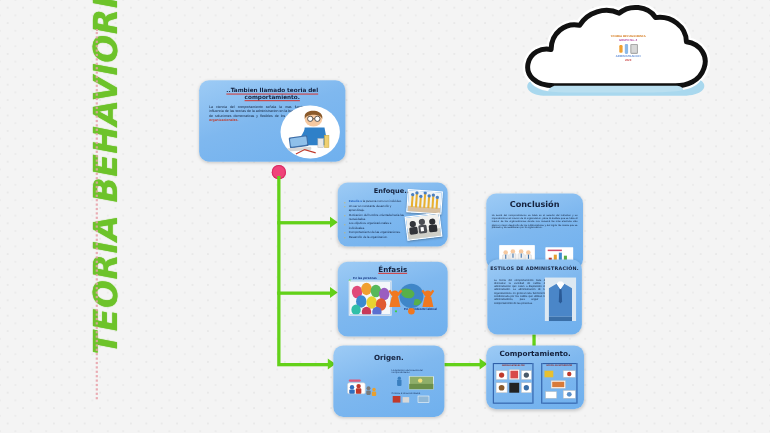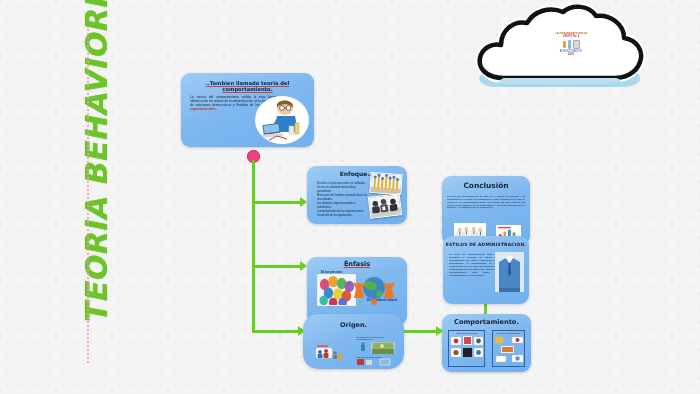--- a/index.html
+++ b/index.html
@@ -178,21 +178,21 @@
   .enf-photo {
     position: absolute;
     border: 1.2px solid #fff;
     box-shadow: 0 1px 2px rgba(0,0,0,.3);
     overflow: hidden;
   }
   #enf-photo1 { right: 5px; top: 7px; width: 32px; height: 21px; transform: rotate(4deg); }
   #enf-photo2 { right: 6px; top: 29px; width: 32px; height: 22px; transform: rotate(-7deg); }
 
   
-  #card-enfasis { left: 307px; top: 238px; width: 100px; height: 68px; margin-top: 19px; }
+  #card-enfasis { left: 307px; top: 238px; width: 100px; height: 68px; }
   #enfasis-title {
     font-size: 6.5px; margin-top: 3px;
     text-decoration: underline; text-decoration-color: #d04040;
   }
   .enfasis-cap {
     position: absolute;
     font-size: 2.8px; color: #0f2e7a; font-weight: bold;
   }
   .enfasis-bullet {
     position: absolute; width: 2px; height: 2px;
@@ -202,21 +202,21 @@
     position: absolute; left: 10px; top: 17px;
     width: 39px; height: 32px; overflow: hidden;
     border: .8px solid #eee;
   }
   #enfasis-img2 {
     position: absolute; right: 12px; top: 15px;
     width: 42px; height: 34px; overflow: hidden;
   }
 
   
-  #card-origen { left: 303px; top: 314px; width: 101px; height: 55px; border-radius: 15px; }
+  #card-origen { left: 303px; top: 314px; width: 101px; height: 65px; }
   #origen-title { font-size: 6.5px; margin-top: 7px; }
   #origen-img1 {
     position: absolute; left: 12px; top: 28px; width: 30px; height: 22px;
   }
   #origen-r {
     position: absolute; left: 53px; top: 22px; width: 42px; height: 32px;
     font-size: 2.3px; color: #13284b;
   }
 
   

